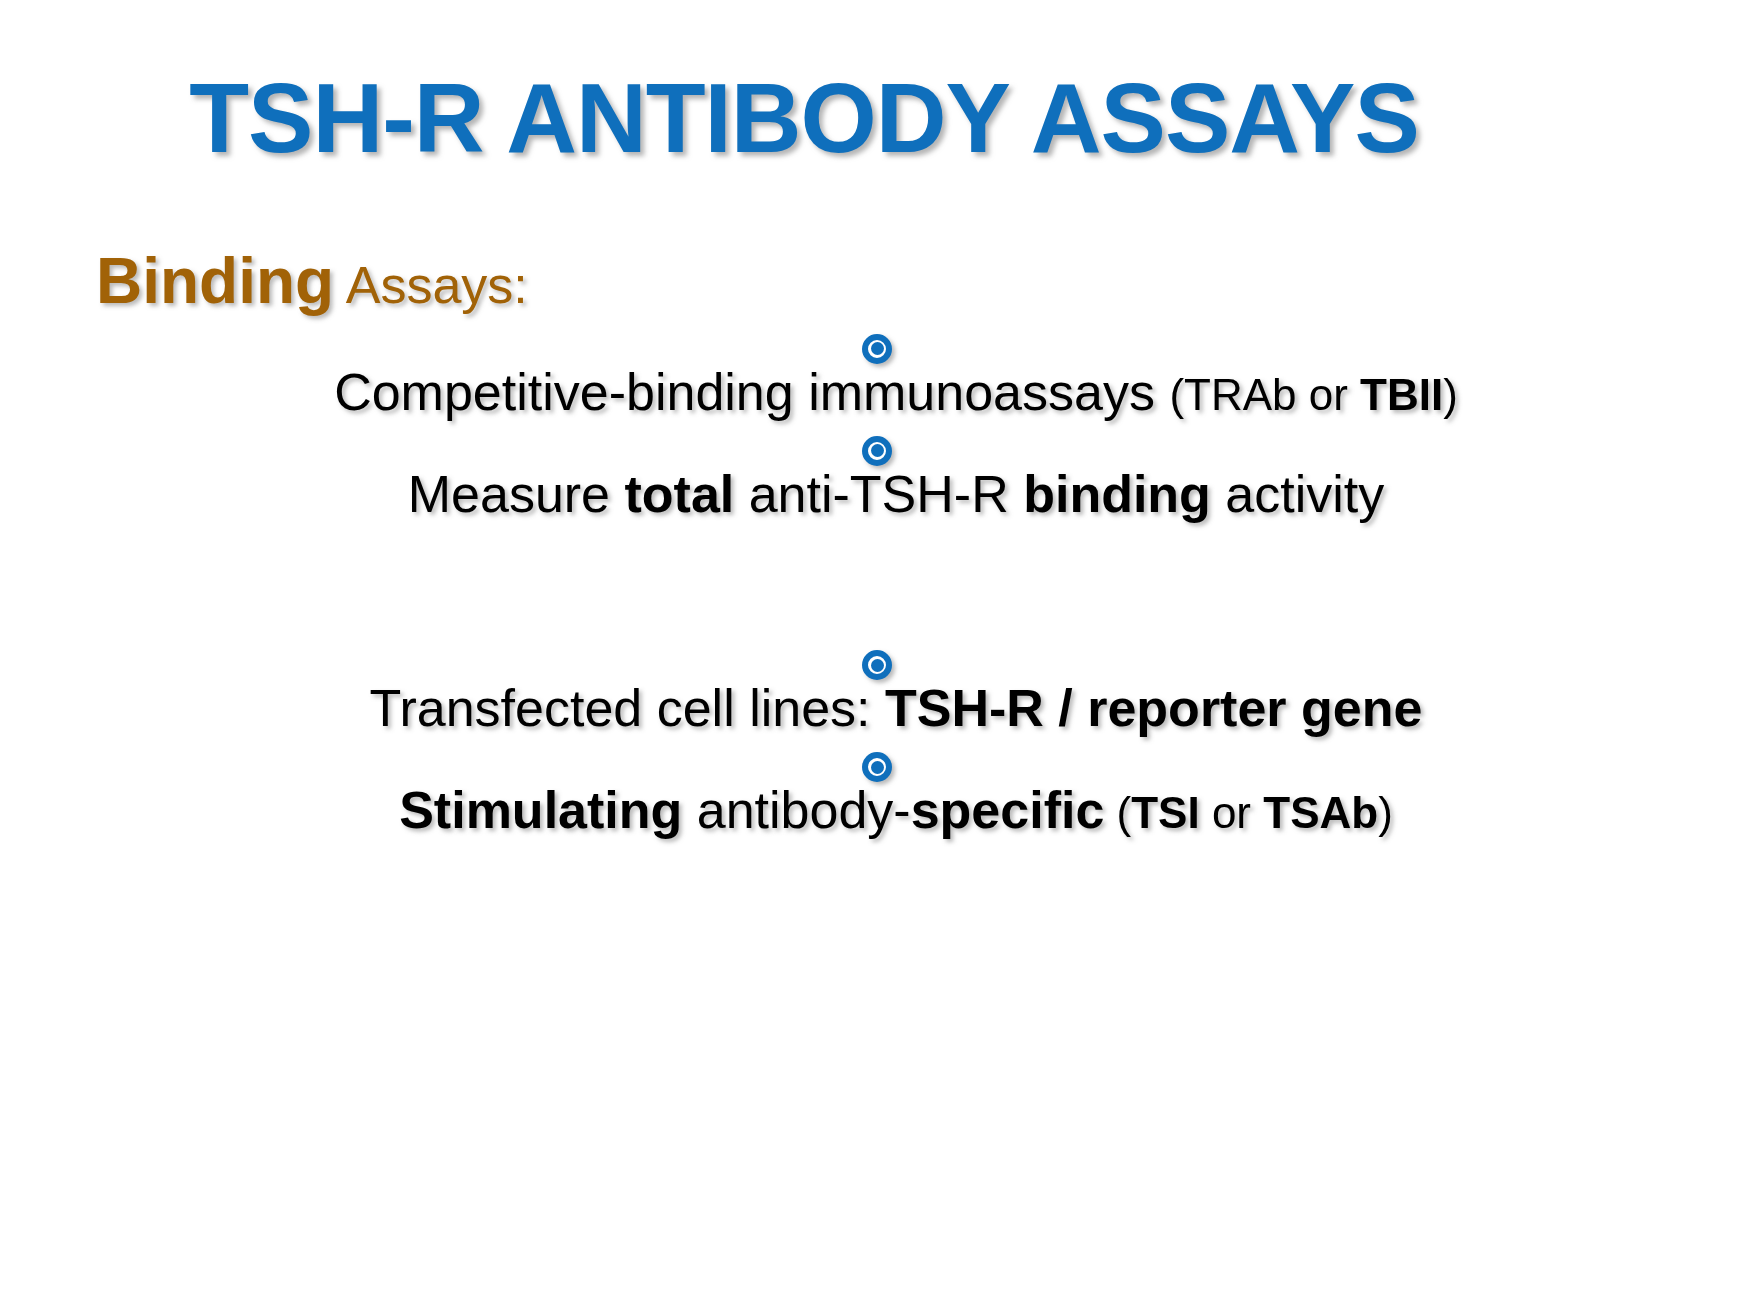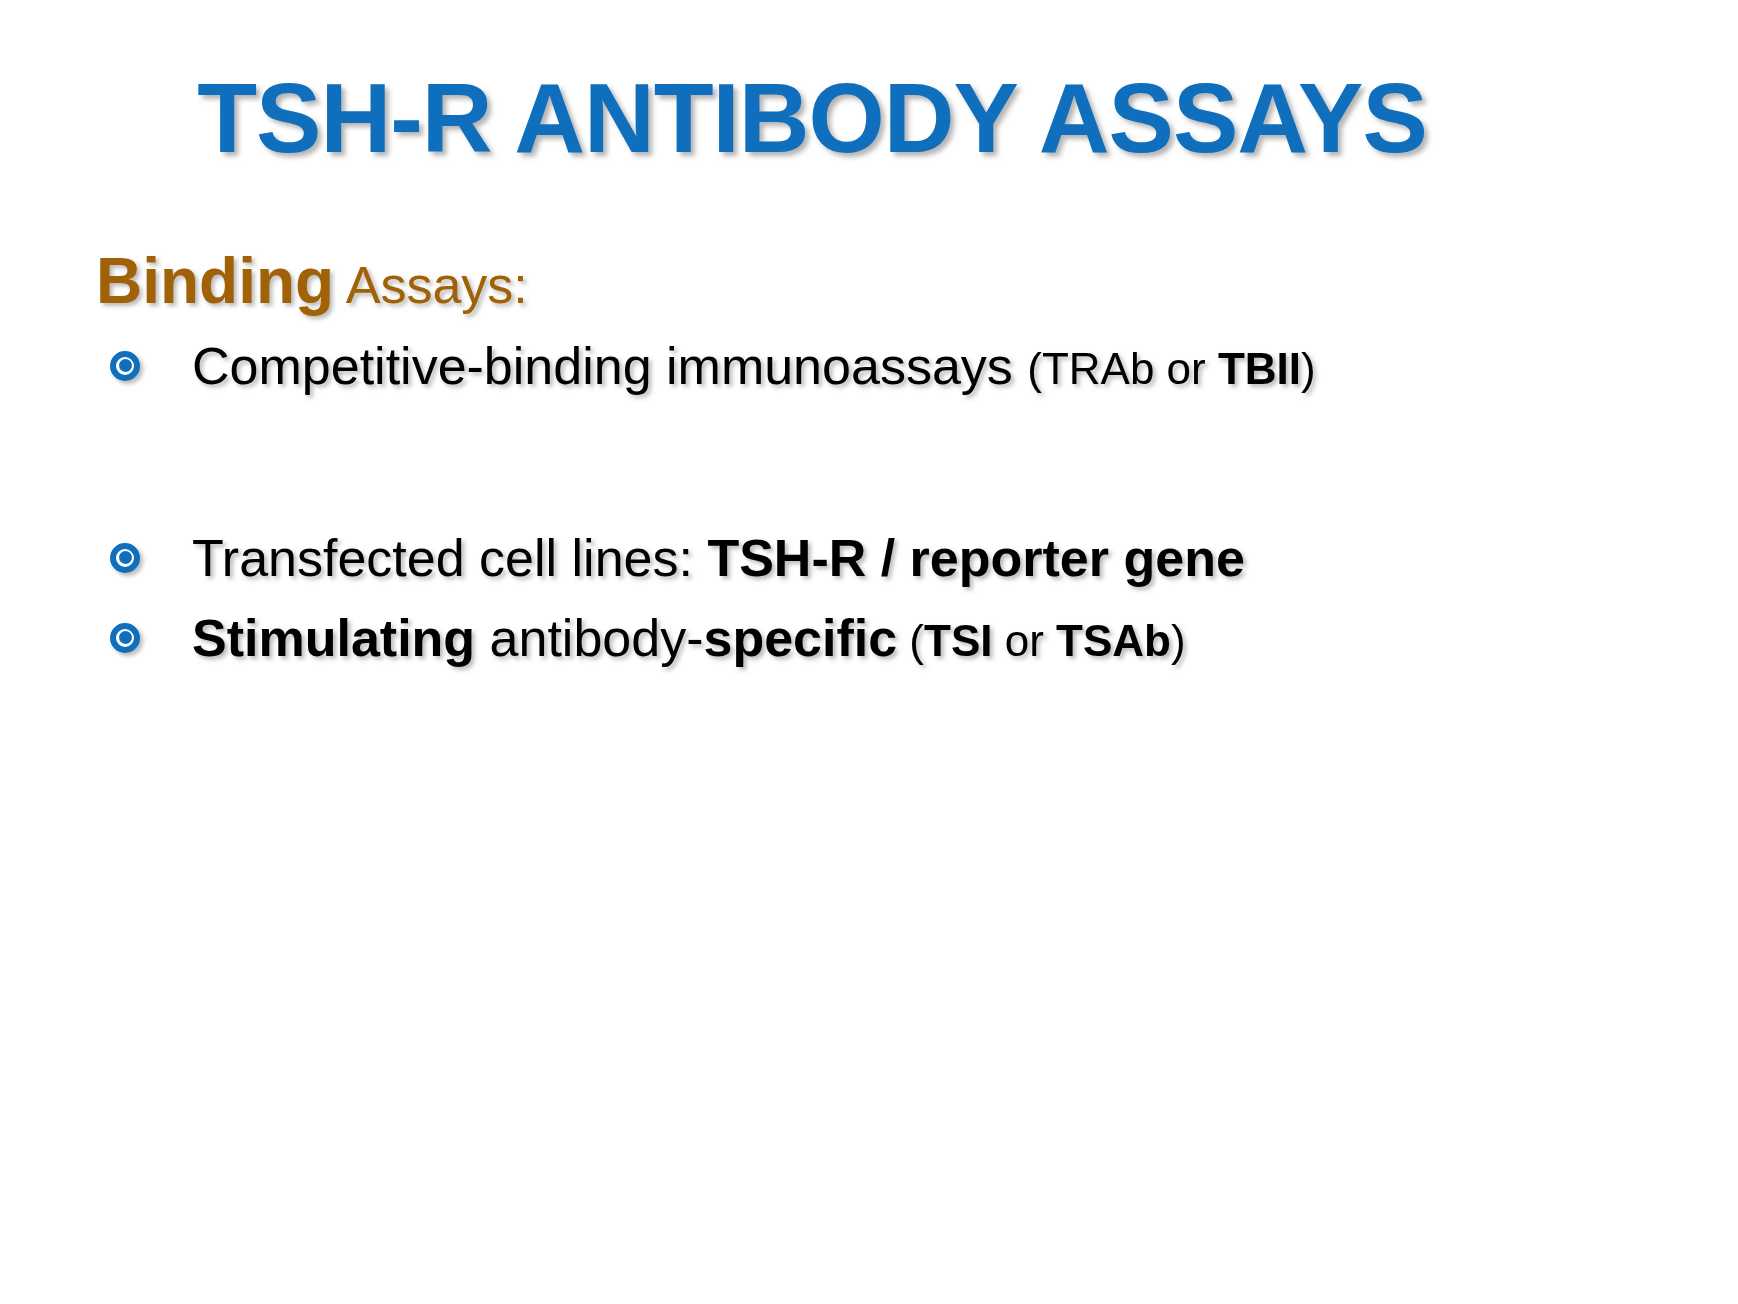--- a/index.html
+++ b/index.html
@@ -19,21 +19,21 @@
     position: relative;
     width: 1738px;
     height: 1304px;
     background: #ffffff;
     box-sizing: border-box;
   }
 
   
   .slide-title {
     position: absolute;
-    left: 12px;
+    left: 4px;
     top: 62px;
     width: 1600px;
     text-align: center;
     font-size: 98px;
     font-weight: bold;
     color: #0F6FBC;
     letter-spacing: -1px;
     white-space: nowrap;
     text-shadow: 4px 4px 5px rgba(120,120,120,0.55);
   }
@@ -72,20 +72,21 @@
   .bullets {
     list-style: none;
     margin: 0;
     padding: 0;
   }
   .bullet-row {
     display: flex;
     align-items: center;
     margin: 16px 0 12px 0;
     min-height: 64px;
+    flex-direction: column;
   }
 
   .bullet-marker {
     flex: 0 0 auto;
     width: 30px;
     height: 30px;
     margin: 0 52px 0 14px;
     border-radius: 50%;
     border: 6px solid #0F6FBC;
     background: #ffffff;
@@ -129,20 +130,24 @@
 
     <div class="section">
       <div class="section-heading">
         <span class="heading-strong">Binding</span><span class="heading-light"> Assays:</span>
       </div>
       <ul class="bullets">
         <li class="bullet-row">
           <span class="bullet-marker"></span>
           <span class="bullet-text">Competitive-binding immunoassays <span class="small">(TRAb or </span><span class="small"><b>TBII</b></span><span class="small">)</span></span>
         </li>
+        <li class="bullet-row">
+          <span class="bullet-marker"></span>
+          <span class="bullet-text">Measure <b>total</b> anti-TSH-R <b>binding</b> activity</span>
+        </li>
       </ul>
     </div>
 
     <div class="section second">
       <ul class="bullets">
         <li class="bullet-row">
           <span class="bullet-marker"></span>
           <span class="bullet-text">Transfected cell lines: <b>TSH-R / reporter gene</b></span>
         </li>
         <li class="bullet-row">

